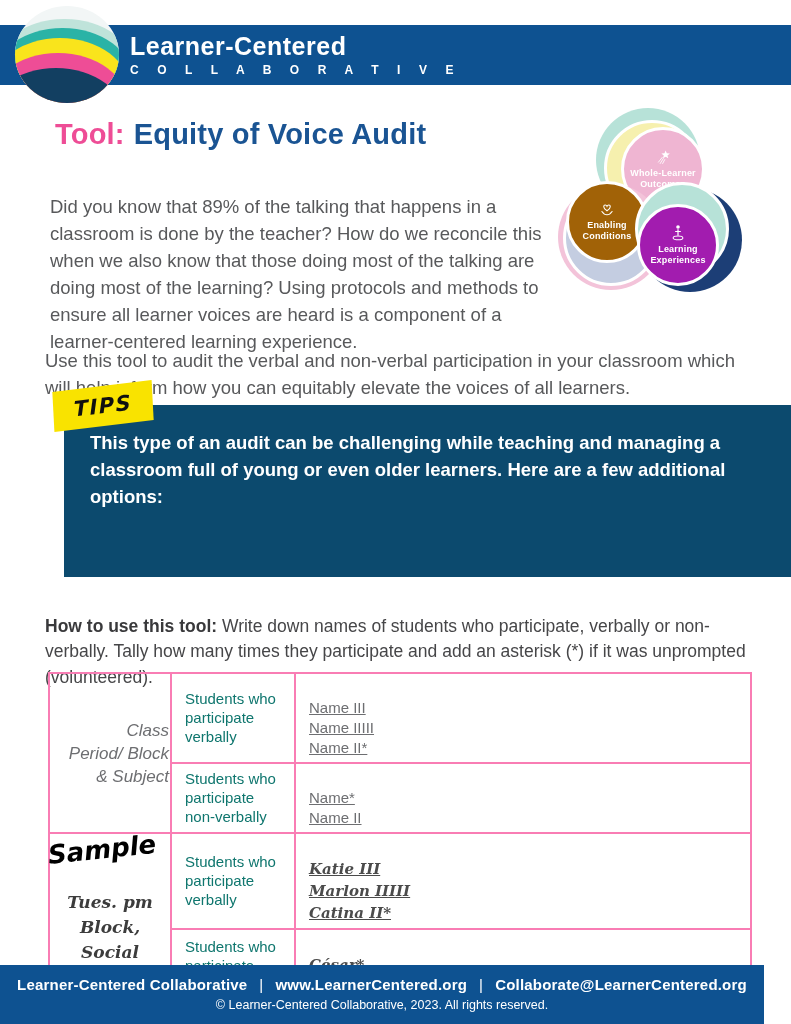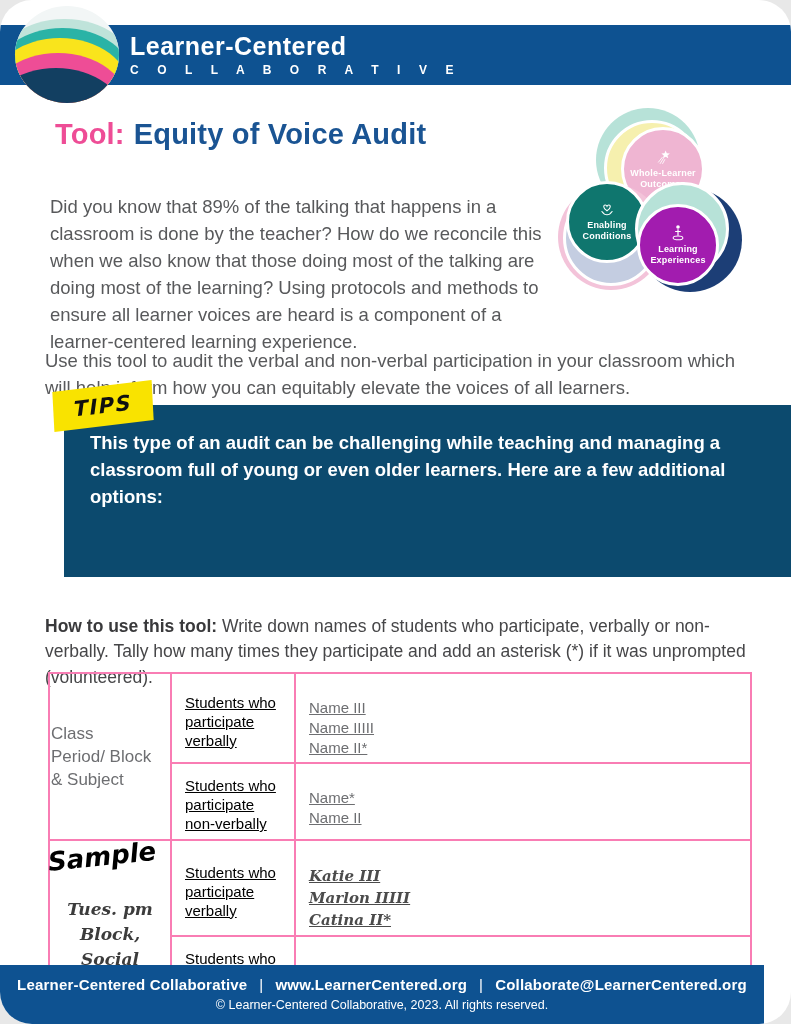--- a/index.html
+++ b/index.html
@@ -1,17 +1,17 @@
 <!DOCTYPE html>
 <html><head>
 <meta charset="utf-8">
 <style>
   html,body{margin:0;padding:0;background:#e8e8e8;}
   .page{position:relative;width:791px;height:1024px;background:#ffffff;margin:0 auto;
-        font-family:"Liberation Sans",sans-serif;overflow:hidden;border-radius:32px;}
+        font-family:"Liberation Sans",sans-serif;overflow:hidden;}
 
   
   .topbar{position:absolute;left:0;top:25px;width:791px;height:60px;background:#0e5291;}
   .brand-text{position:absolute;left:130px;top:7px;color:#fff;}
   .brand-name{font-size:25px;font-weight:700;letter-spacing:.5px;}
   .brand-subtitle{font-size:12px;font-weight:700;letter-spacing:7.6px;margin-top:2px;}
   .logo{position:absolute;left:15px;top:6px;width:104px;height:97px;background:#f2f6f6;
         border-radius:50%;overflow:hidden;z-index:2;}
   .logo .band{position:absolute;border-radius:50%;width:135%;height:108%;}
   .band.mint{top:13%;left:-20%;background:#bfe3da;}
@@ -32,21 +32,21 @@
   .mid{border:3px solid #fff;}
   .front{border:3px solid #fff;display:flex;flex-direction:column;align-items:center;
          justify-content:center;gap:2px;}
   .node-label{font-size:9px;line-height:11px;font-weight:700;color:#fff;text-align:center;
               white-space:pre-line;letter-spacing:.2px;}
   .c-mint-back{left:46px;top:2px;width:104px;height:104px;background:#b7e2d8;}
   .c-yellow-mid{left:54px;top:14px;width:96px;height:96px;background:#f6f0ae;}
   .c-outcomes{left:71px;top:21px;width:84px;height:84px;background:#efb5d2;}
   .c-pink-back{left:8px;top:78px;width:106px;height:106px;background:#f3c3d9;}
   .c-blue-mid{left:13px;top:84px;width:96px;height:96px;background:#c4cde1;}
-  .c-enabling{left:16px;top:75px;width:82px;height:82px;background:#0f766e;}
+  .c-enabling{left:16px;top:75px;width:82px;height:82px;background:#a16207;}
   .c-navy-back{left:88px;top:82px;width:104px;height:104px;background:#1c3e76;}
   .c-mint-mid{left:85px;top:76px;width:94px;height:94px;background:#b7e2d8;}
   .c-learning{left:87px;top:98px;width:82px;height:82px;background:#a21caf;}
   .node-icon{display:block;}
 
   
   .usage{position:absolute;left:45px;top:328px;width:708px;font-size:18.5px;line-height:27px;color:#58595b;}
 
   
   .tips-tag{position:absolute;left:53px;top:386px;width:100px;height:40px;background:#f9e300;
@@ -63,24 +63,24 @@
   .howto{position:absolute;left:45px;top:596px;width:716px;font-size:17.5px;line-height:25.5px;color:#464648;}
   .howto-label{font-weight:700;color:#39393b;text-align:center;}
 
   
   .ptable{position:absolute;left:48px;top:672px;border-collapse:collapse;table-layout:fixed;}
   .ptable td{border:2px solid #f97db4;overflow:visible;}
   .col-period{width:122px;}
   .col-label{width:124px;}
   .col-names{width:456px;}
   .row-a{height:61px;} .row-b{height:60px;} .row-c{height:73px;} .row-d{height:74px;}
-  .period-cell{text-align:left;vertical-align:middle;font-size:17px;line-height:23px;
-               color:#6d6e71;white-space:pre-line;}
-  .label-cell{font-size:15px;line-height:19px;color:#000000;padding:12px 4px 6px 13px;
-              vertical-align:middle;white-space:pre-line;text-decoration:underline;}
+  .period-cell{text-align:right;vertical-align:middle;font-size:17px;line-height:23px;
+               color:#6d6e71;white-space:pre-line;font-style:italic;}
+  .label-cell{font-size:15px;line-height:19px;color:#0f766e;padding:5px 4px 6px 13px;
+              vertical-align:middle;white-space:pre-line;}
   .names-cell{font-size:15px;line-height:20px;color:#6d6e71;padding:24px 4px 4px 13px;
               vertical-align:top;white-space:pre-line;text-decoration:underline;}
   .sample-cell{vertical-align:top;padding:6px 2px 0 2px;}
   .sample-tag{font-size:26px;font-weight:800;font-style:italic;color:#000;
               transform:rotate(-6deg);transform-origin:left center;margin-left:-4px;
               font-family:"DejaVu Sans",sans-serif;}
   .sample-period{margin-top:20px;text-align:center;font-size:17px;line-height:25px;font-weight:700;
                  font-style:italic;color:#3c3c3c;white-space:pre-line;
                  font-family:"DejaVu Serif",serif;}
   .hand-names{font-family:"DejaVu Serif",serif;font-weight:700;font-style:italic;

